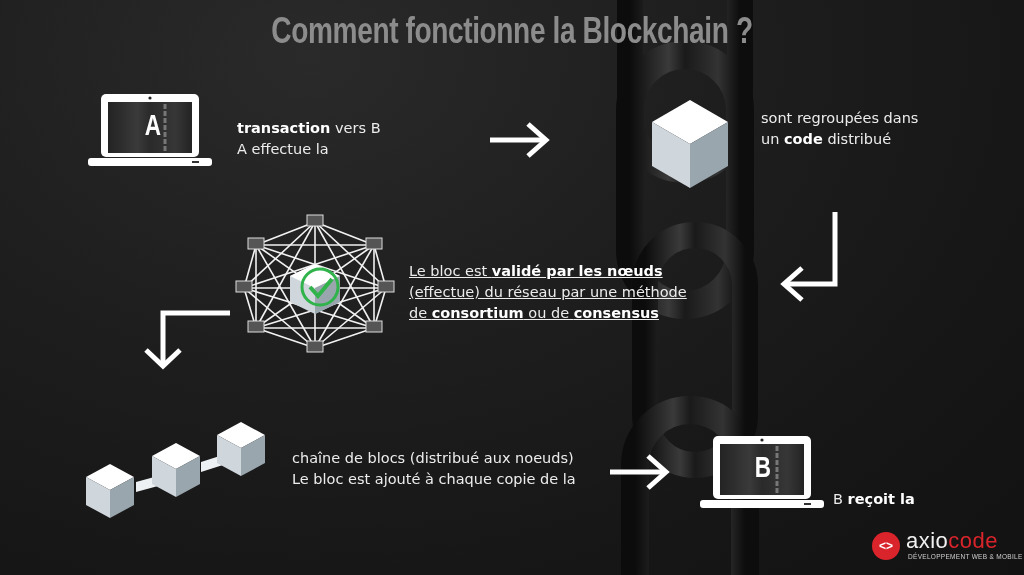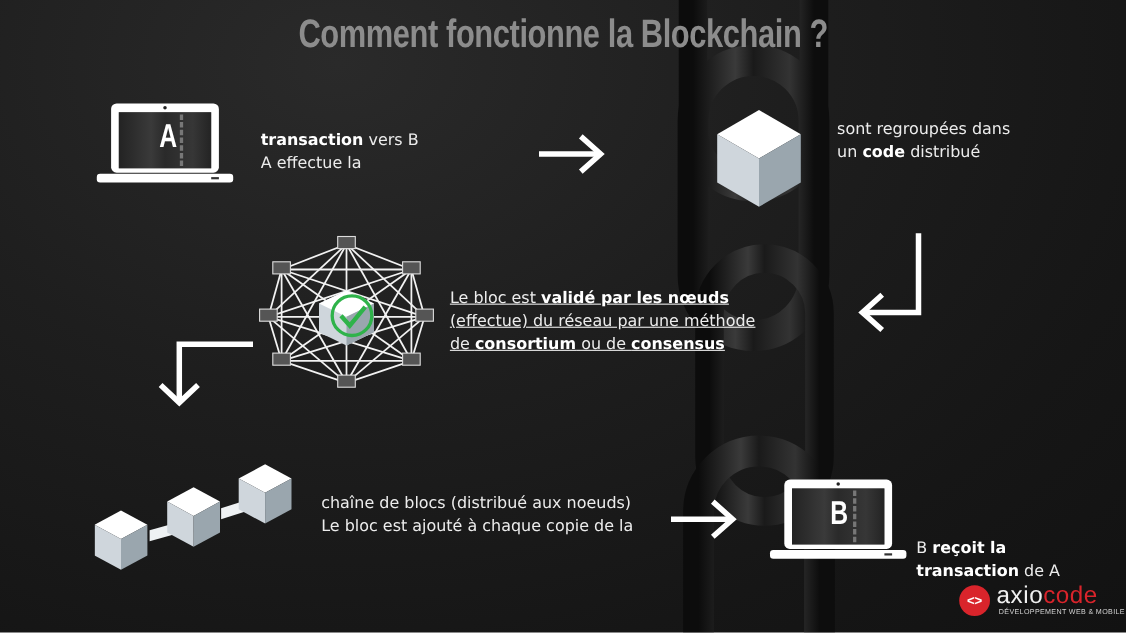--- a/index.html
+++ b/index.html
@@ -171,20 +171,19 @@
     <rect x="22" y="10" width="84" height="51" fill="url(#lg)" opacity="0.5"></rect>
     <circle cx="64" cy="6" r="1.6" fill="#222"></circle>
     <rect x="2" y="66" width="124" height="8" rx="3" fill="#fff"></rect>
     <rect x="106" y="69" width="7" height="2" fill="#333"></rect>
     <line x1="79" y1="12" x2="79" y2="60" stroke="#777" stroke-width="3" stroke-dasharray="5 2"></line>
   </svg>
   <div class="abs" style="left:54px;top:16px;font-family:'Liberation Sans',sans-serif;font-weight:bold;font-size:30px;color:#fff;transform:scaleX(0.75);">B</div>
 </div>
 <div class="abs txt" style="left:833px;top:449px;margin-top:40px;">
   <div><span>B </span><b>reçoit la</b></div>
-  <div><b>transaction</b><span> de A</span></div>
 </div>
 
 <div class="abs" style="left:872px;top:530px;">
   <div class="abs" style="left:0;top:2px;width:28px;height:28px;border-radius:50%;background:#d9242b;color:#fff;font-family:'Liberation Sans',sans-serif;font-weight:bold;font-size:12px;text-align:center;line-height:28px;">&lt;&gt;</div>
   <div class="abs logo-name" style="left:34px;top:-2px;white-space:nowrap;"><span>axio</span><span class="red">code</span></div>
   <div class="abs logo-sub" style="left:36px;top:23px;white-space:nowrap;">DÉVELOPPEMENT WEB &amp; MOBILE</div>
 </div>
 
 </body></html>

